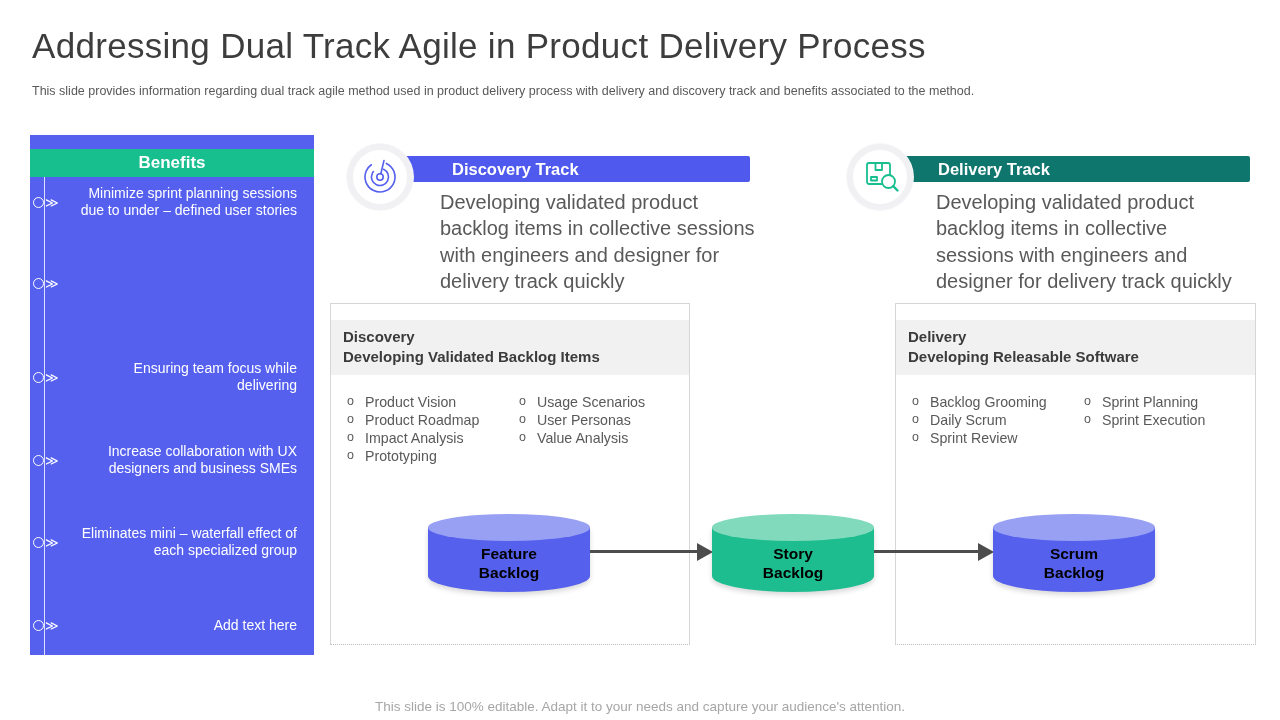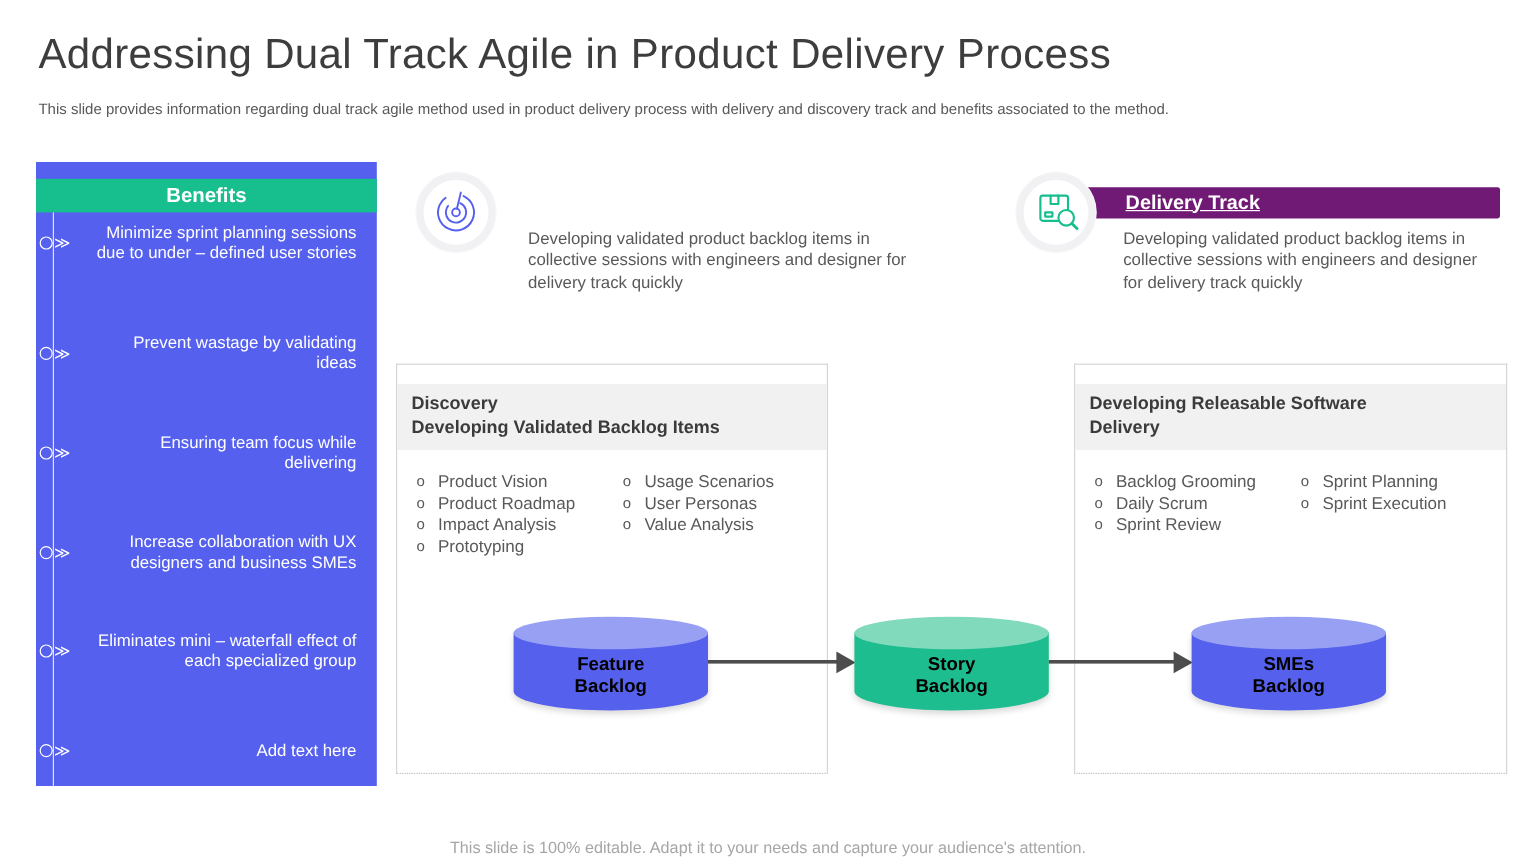--- a/index.html
+++ b/index.html
@@ -53,31 +53,31 @@
     font-size:14px; line-height:1.24;text-align:right;
   }
 
   
   .track-bar {
     position:absolute; top:156px; height:26px; border-radius:2px;
     display:flex; align-items:center; color:#ffffff; font-weight:bold;
     font-size:16.5px; z-index:1;
   }
   .track-bar.discovery { left:400px; width:350px; background:#5059ee; padding-left:52px; }
-  .track-bar.delivery  { left:880px; width:370px; background:#701a75; padding-left:58px;text-decoration:underline; }
+  .track-bar.delivery  { left:880px; width:370px; background:#0f766e; padding-left:58px; }
   .track-badge {
     position:absolute; top:144px; width:66px; height:66px; border-radius:50%;
     background:#ffffff; border:6px solid #f1f1f4;
     display:flex; align-items:center; justify-content:center; z-index:2;
     box-shadow:0 0 0 1px #f7f7f9;
   }
   .track-badge.discovery { left:347px; }
   .track-badge.delivery  { left:847px; }
   .track-desc {
-    position:absolute; top:189px; font-size:14px; line-height:1.32; color:#595959;
+    position:absolute; top:189px; font-size:20px; line-height:1.32; color:#595959;
   }
   .track-desc.discovery { left:440px; width:328px; }
   .track-desc.delivery  { left:936px; width:312px; }
 
   
   .panel {
     position:absolute; top:303px; height:342px; background:#ffffff;
     border:1px solid #d6d6d6; border-bottom:1px dotted #bdbdbd;
   }
   .panel.discovery { left:330px; width:360px; }
@@ -148,21 +148,20 @@
           <span class="ring"></span>
           <span class="chev">≫</span>
         </span>
       <span class="benefit-text">Minimize sprint planning sessions due to under – defined user stories</span>
     </div>
     <div class="benefit-item" style="top:142px;">
       <span class="marker">
           <span class="ring"></span>
           <span class="chev">≫</span>
         </span>
-      <span class="benefit-text">Prevent wastage by validating ideas</span>
     </div>
     <div class="benefit-item" style="top:225px;">
       <span class="marker">
           <span class="ring"></span>
           <span class="chev">≫</span>
         </span>
       <span class="benefit-text">Ensuring team focus while delivering</span>
     </div>
     <div class="benefit-item" style="top:308px;">
       <span class="marker">
@@ -180,20 +179,23 @@
     </div>
     <div class="benefit-item" style="top:482px;">
       <span class="marker">
           <span class="ring"></span>
           <span class="chev">≫</span>
         </span>
       <span class="benefit-text">Add text here</span>
     </div>
   </div>
 
+  <div class="track-bar discovery">
+    <span>Discovery Track</span>
+  </div>
   <div class="track-badge discovery">
     <span>
       <svg width="42" height="42" viewBox="0 0 42 42" fill="none" stroke="#5560ee" stroke-width="1.6" stroke-linecap="round">
         <circle cx="21" cy="23" r="15" stroke-dasharray="78 16" transform="rotate(-65 21 23)"></circle>
         <circle cx="21" cy="23" r="8.5" stroke-dasharray="42 11" transform="rotate(-65 21 23)"></circle>
         <circle cx="21" cy="23" r="3.2"></circle>
         <line x1="21.8" y1="19.8" x2="25" y2="6.5"></line>
       </svg>
     </span>
   </div>
@@ -251,22 +253,22 @@
         <div class="p-item">
             <span class="p-bullet">o</span>
             <span>Value Analysis</span>
           </div>
       </div>
     </div>
   </div>
 
   <div class="panel delivery">
     <div class="panel-header">
+      <div>Delivery</div>
       <div>Developing Releasable Software</div>
-      <div>Delivery</div>
     </div>
     <div class="panel-cols">
       <div class="pcol1">
         <div class="p-item">
             <span class="p-bullet">o</span>
             <span>Backlog Grooming</span>
           </div>
         <div class="p-item">
             <span class="p-bullet">o</span>
             <span>Daily Scrum</span>
@@ -310,20 +312,20 @@
     </div>
   </div>
 
   <div class="arrow-line a2"></div>
   <div class="arrow-head h2"></div>
 
   <div class="cyl blue task">
     <div class="cyl-body"></div>
     <div class="cyl-top"></div>
     <div class="cyl-label">
-      <span>SMEs</span>
+      <span>Scrum</span>
       <span>Backlog</span>
     </div>
   </div>
 
   <div class="footer">This slide is 100% editable. Adapt it to your needs and capture your audience's attention.</div>
 
 </div>
 
 </body></html>

